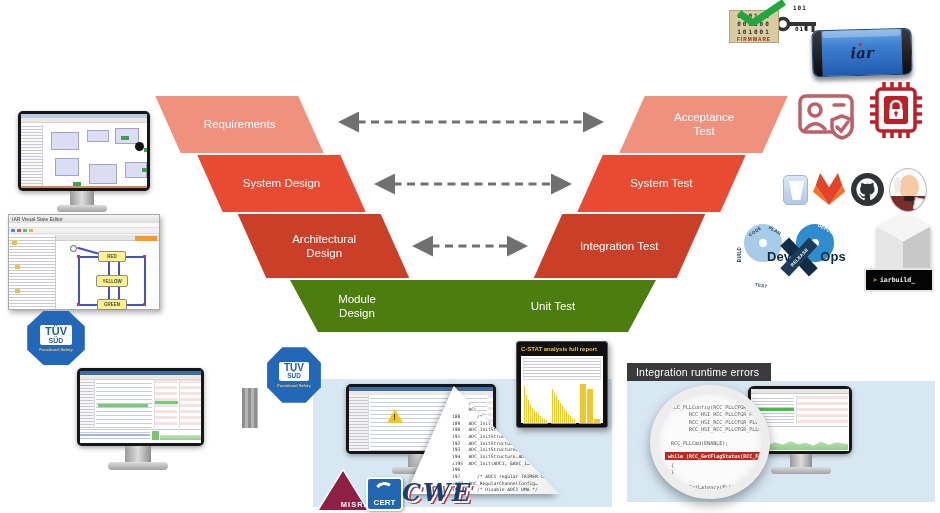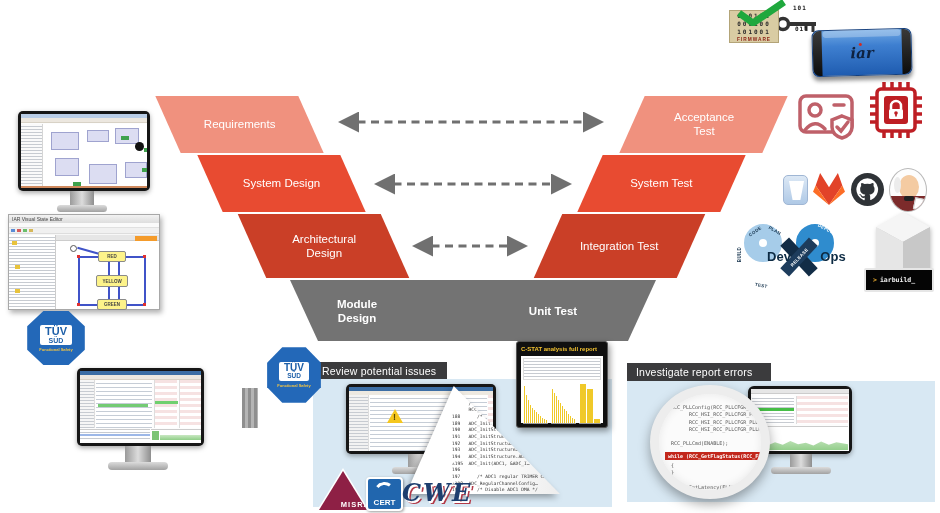--- a/index.html
+++ b/index.html
@@ -70,21 +70,21 @@
   <div class="vb r" style="left: 632px; top: 96px; width: 143px; height: 57px; background: rgb(240, 145, 126);">
       <span style="width:72px">Acceptance Test</span>
     </div>
   <div class="vb r" style="left: 590px; top: 155px; width: 143px; height: 57px; background: rgb(232, 75, 49);">
       <span>System Test</span>
     </div>
   <div class="vb r" style="left: 548px; top: 214px; width: 143px; height: 64px; background: rgb(202, 63, 39);">
       <span>Integration Test</span>
     </div>
 
-  <div class="vbottom" style="left: 290px; top: 280px; width: 366px; height: 61px; background: #737373; font-weight: bold;">
+  <div class="vbottom" style="left: 290px; top: 280px; width: 366px; height: 52px; background: #4d7c0f;">
     <span style="left:38px;width:58px">Module Design</span>
     <span style="left:228px;width:70px">Unit Test</span>
   </div>
 
   <div class="abs" style="left:729px;top:10px;width:50px;height:33px;background:#D9CCA3;border:1px solid #B3A478;z-index:1">
     <pre style="font-size:6px;font-weight:bold;color:#2b2b2b;letter-spacing:2px;line-height:1.3;text-align:center;margin-top:1px">010111
 000100
 101001</pre>
     <div style="position:absolute;bottom:0;width:100%;text-align:center;font-size:4.8px;font-weight:bold;color:#8A1E12;letter-spacing:1px">FIRMWARE</div>
   </div>
@@ -295,21 +295,20 @@
     <div class="oct">
       <div class="inner">
         <div style="font-size:10px">TÜV</div>
         <div style="font-size:6.5px">SÜD</div>
       </div>
       <div class="sub">Functional Safety</div>
     </div>
   </div>
 
   <div class="panel-body" style="left:313px;top:379px;width:299px;height:128px"></div>
-  <div class="panel-head" style="left:313px;top:362px;width:134px;height:17px">Review potential issues</div>
 
   <div class="bezel" style="left:346px;top:384px;width:150px;height:70px;z-index:2">
     <div class="screen">
       <div style="height:4px;background:#3C6EA5"></div>
       <div style="height:4px;background:#EDE9E1"></div>
       <div class="tl" style="position:absolute;left:0;top:8px;width:20px;bottom:0;background-color:#F2F2F2;border-right:1px solid #ddd"></div>
       <div class="tl2" style="position:absolute;left:21px;top:8px;right:6px;bottom:0;background-color:#fff"></div>
       <div class="rp" style="position:absolute;right:0;top:8px;width:5px;bottom:0"></div>
       <div class="warn" style="left:38px;top:22px"></div>
     </div>
@@ -383,21 +382,21 @@
     <div style="position:absolute;left:3px;top:3px;right:3px;bottom:2px;background:#8E2045;clip-path:polygon(50% 0,100% 100%,0 100%)"></div>
     <div style="position:absolute;bottom:3px;width:100%;text-align:right;font-size:7.5px;font-weight:bold;color:#fff;letter-spacing:1px">MISRA</div>
   </div>
   <div class="abs" style="left:366px;top:477px;width:37px;height:34px;background:#2166AE;border-radius:4px;border:2px solid #fff;box-shadow:1px 1px 3px rgba(0,0,0,.4);z-index:6">
     <i style="position:absolute;left:6px;top:3px;width:21px;height:21px;border:3px solid transparent;border-top-color:#fff;border-radius:50%;transform:rotate(-8deg)"></i>
     <div style="position:absolute;bottom:2px;width:100%;text-align:center;font-size:8px;font-weight:bold;color:#fff">CERT</div>
   </div>
   <div class="abs" style="left:402px;top:481px;z-index:6;font-family:'DejaVu Serif',serif;font-style:italic;font-weight:bold;font-size:24px;line-height:1;color:#1D3E6E;letter-spacing:2px;text-shadow:1.5px 1.5px 0 #fff,3px 3px 0 #B23A48">CWE</div>
 
   <div class="panel-body" style="left:627px;top:381px;width:308px;height:121px"></div>
-  <div class="panel-head" style="left:627px;top:363px;width:144px;height:18px">Investigate report errors</div>
+  <div class="panel-head" style="left:627px;top:363px;width:144px;height:18px">Integration runtime errors</div>
 
   <div class="bezel" style="left:748px;top:386px;width:104px;height:68px;border-radius:6px;z-index:2">
     <div class="screen">
       <div style="height:5px;background:#E6E6E6;border-bottom:1px solid #ccc"></div>
       <div class="tl" style="position:absolute;left:1px;top:7px;width:42px;height:28px;background-color:#fff">
         <i style="position:absolute;left:0;top:12px;width:42px;height:3px;background:#46BE46"></i>
       </div>
       <div class="rp" style="position:absolute;left:45px;top:7px;right:1px;height:28px;border-left:1px solid #ddd"></div>
       <div style="position:absolute;left:1px;right:1px;top:37px;bottom:1px;background:#fff;border-top:1px solid #ccc">
         <i style="position:absolute;left:0;right:0;bottom:0;height:13px;background:linear-gradient(180deg,#CBE8C4,#93CE8B);clip-path:polygon(0 55%,8% 35%,16% 65%,24% 40%,32% 60%,40% 30%,48% 55%,56% 45%,64% 65%,72% 35%,80% 60%,88% 40%,100% 55%,100% 100%,0 100%)"></i>

